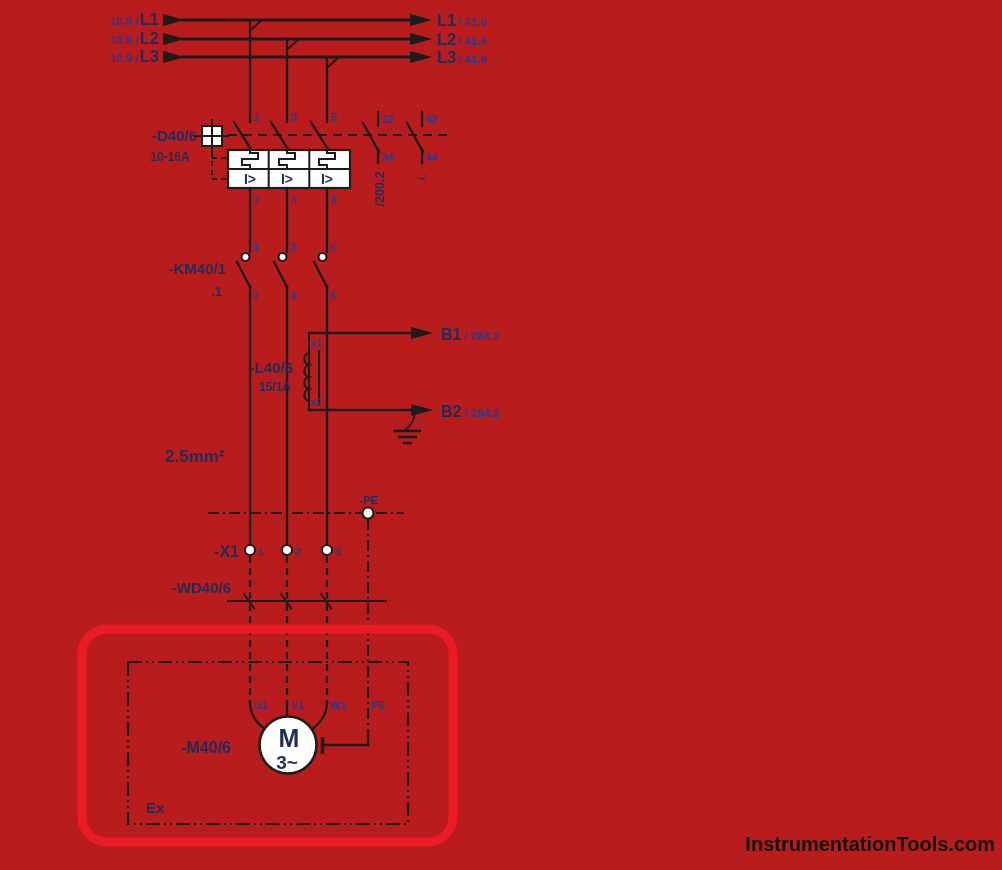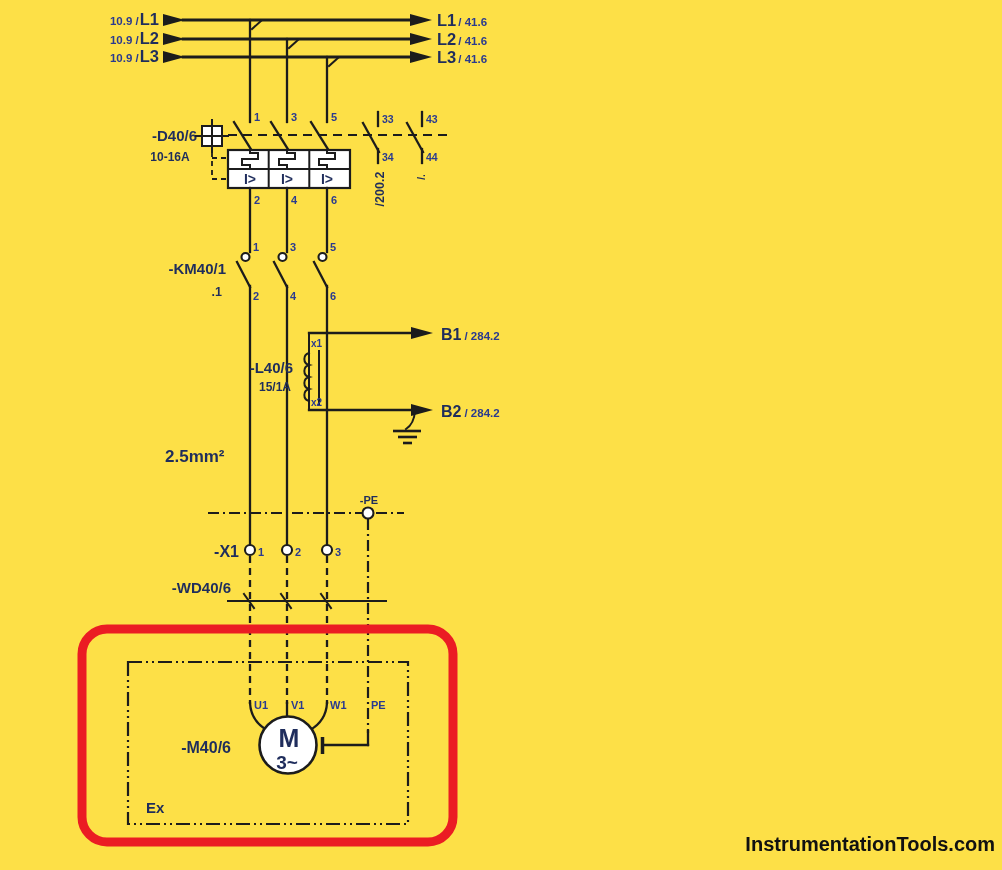--- a/index.html
+++ b/index.html
@@ -1,16 +1,16 @@
 <!DOCTYPE html>
 <html><head>
 <meta charset="utf-8">
 <style>
   html,body{margin:0;padding:0;background:#ffffff;}
-  .page{position:relative;width:1002px;height:870px;background:#fde047;overflow:hidden;}
+  .page{position:relative;width:1002px;height:870px;background:#b91c1c;overflow:hidden;}
   svg text{font-family:"Liberation Sans","DejaVu Sans",sans-serif;font-weight:700;}
   .lbl{fill:#1f2d5c;}
   .num{fill:#2a3a8f;}
   .blk{fill:#111111;}
   .w{stroke:#1c1c1c;stroke-width:2.3;fill:none;stroke-linecap:square;}
   .wthick{stroke:#1c1c1c;stroke-width:2.8;fill:none;stroke-linecap:square;}
   .wthin{stroke:#1c1c1c;stroke-width:2;fill:none;stroke-linecap:square;}
   .dashw{stroke:#1c1c1c;stroke-width:2.3;fill:none;stroke-dasharray:7 5;}
   .dashdot{stroke:#1c1c1c;stroke-width:2.2;fill:none;stroke-dasharray:11 4 2 4;}
   .trip{stroke:#1c1c1c;stroke-width:2;fill:none;stroke-dasharray:9 6;}

